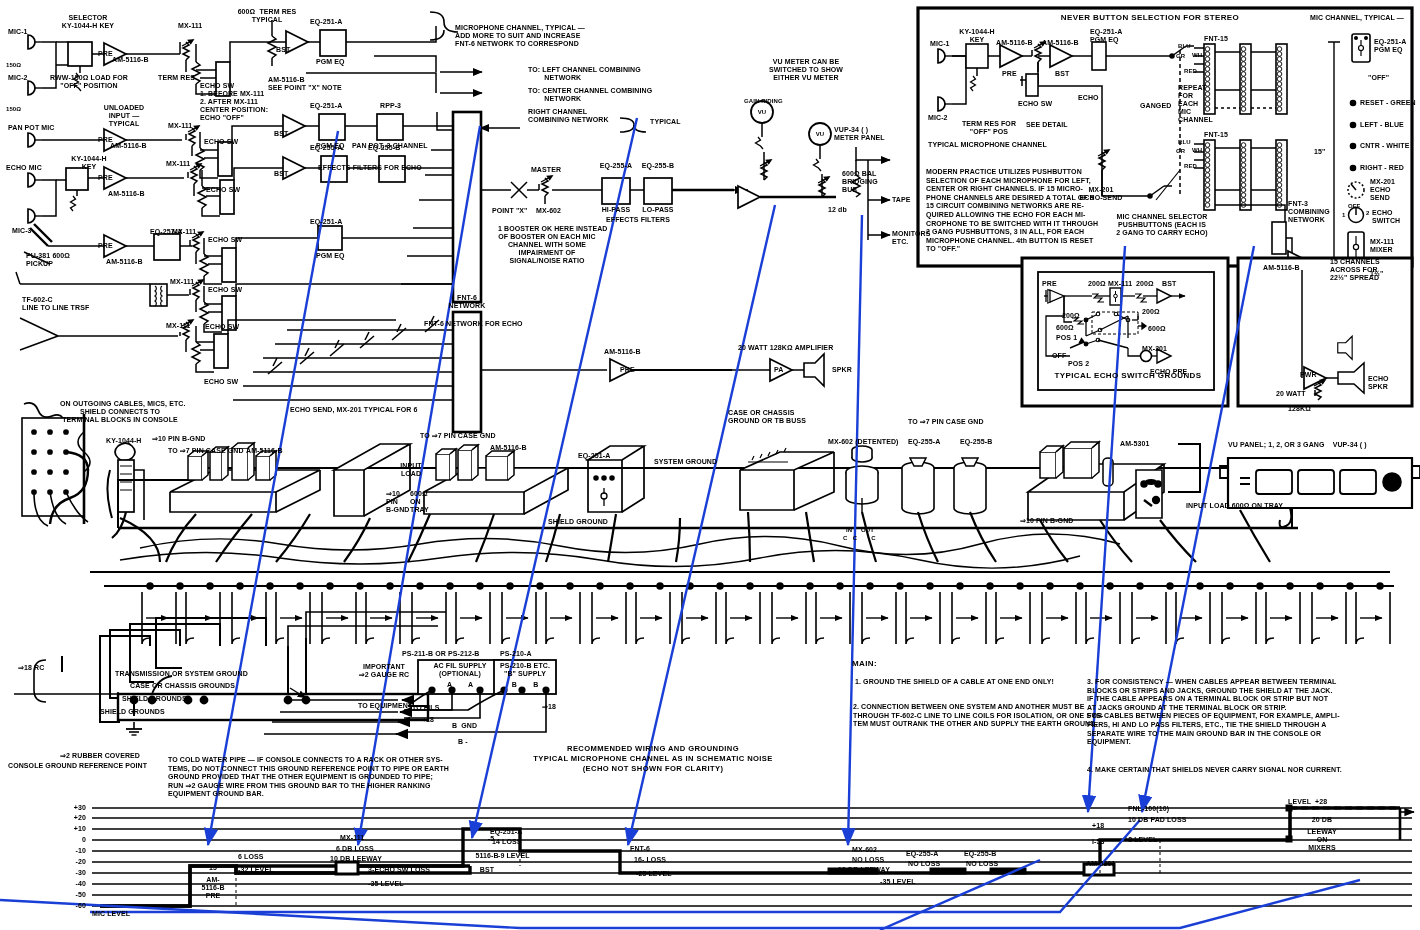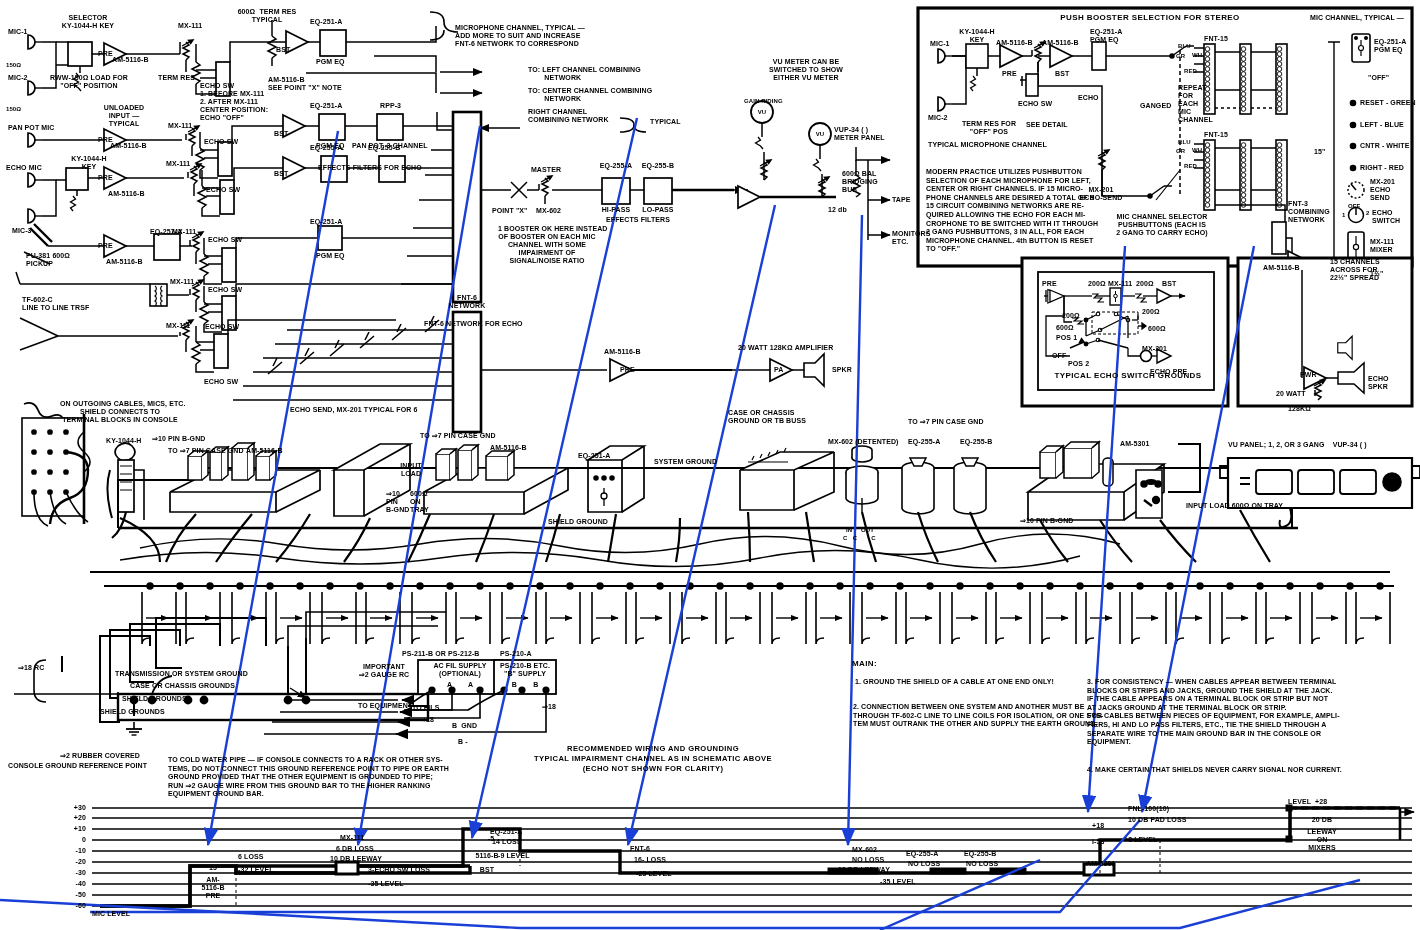--- a/index.html
+++ b/index.html
@@ -975,21 +975,21 @@
 <div class="lbl" style="left:828px;top:206px">12 db</div>
 <div class="lbl" style="left:892px;top:196px">TAPE</div>
 <div class="lbl" style="left:892px;top:230px">MONITORS
 ETC.</div>
 <div class="lbl" style="left:604px;top:348px">AM-5116-B</div>
 <div class="lbl" style="left:620px;top:366px">PRE</div>
 <div class="lbl" style="left:738px;top:344px">20 WATT 128KΩ AMPLIFIER</div>
 <div class="lbl" style="left:774px;top:366px">PA</div>
 <div class="lbl" style="left:832px;top:366px">SPKR</div>
 
-<div class="lbl hdr c" style="left:1020px;top:14px;width:260px">PUSH BOOSTER SELECTION FOR STEREO</div>
+<div class="lbl hdr c" style="left:1020px;top:14px;width:260px">NEVER BUTTON SELECTION FOR STEREO</div>
 <div class="lbl" style="left:930px;top:40px">MIC-1</div>
 <div class="lbl" style="left:928px;top:114px">MIC-2</div>
 <div class="lbl c" style="left:954px;top:28px;width:46px">KY-1044-H
 KEY</div>
 <div class="lbl" style="left:996px;top:39px">AM-5116-B</div>
 <div class="lbl" style="left:1002px;top:70px">PRE</div>
 <div class="lbl" style="left:1042px;top:39px">AM-5116-B</div>
 <div class="lbl" style="left:1055px;top:70px">BST</div>
 <div class="lbl" style="left:1090px;top:28px">EQ-251-A
 PGM EQ</div>
@@ -1136,21 +1136,21 @@
 <div class="lbl" style="left:500px;top:650px">PS-210-A</div>
 <div class="lbl c" style="left:494px;top:662px;width:62px">PS-210-B ETC.
 "B" SUPPLY</div>
 <div class="lbl c" style="left:496px;top:681px;width:58px">B        B</div>
 <div class="lbl" style="left:412px;top:704px">TO FILS</div>
 <div class="lbl" style="left:420px;top:716px">⇒18</div>
 <div class="lbl" style="left:452px;top:722px">B  GND</div>
 <div class="lbl" style="left:458px;top:738px">B -</div>
 <div class="lbl" style="left:542px;top:703px">⇒18</div>
 <div class="lbl hdr c" style="left:500px;top:744px;width:306px;font-size:7.6px;line-height:10px">RECOMMENDED WIRING AND GROUNDING
-TYPICAL IMPAIRMENT CHANNEL AS IN SCHEMATIC ABOVE
+TYPICAL MICROPHONE CHANNEL AS IN SCHEMATIC NOISE
 (ECHO NOT SHOWN FOR CLARITY)</div>
 
 <div class="lbl hdr" style="left:852px;top:660px">MAIN:</div>
 <div class="lbl note" style="left:855px;top:678px;width:230px">1. GROUND THE SHIELD OF A CABLE AT ONE END ONLY!</div>
 <div class="lbl note" style="left:853px;top:703px;width:232px">2. CONNECTION BETWEEN ONE SYSTEM AND ANOTHER MUST BE
 THROUGH TF-602-C LINE TO LINE COILS FOR ISOLATION, OR ONE SYS-
 TEM MUST OUTRANK THE OTHER AND SUPPLY THE EARTH GROUND.</div>
 <div class="lbl note" style="left:1087px;top:678px;width:230px">3. FOR CONSISTENCY — WHEN CABLES APPEAR BETWEEN TERMINAL
 BLOCKS OR STRIPS AND JACKS, GROUND THE SHIELD AT THE JACK.
 IF THE CABLE APPEARS ON A TERMINAL BLOCK OR STRIP BUT NOT

